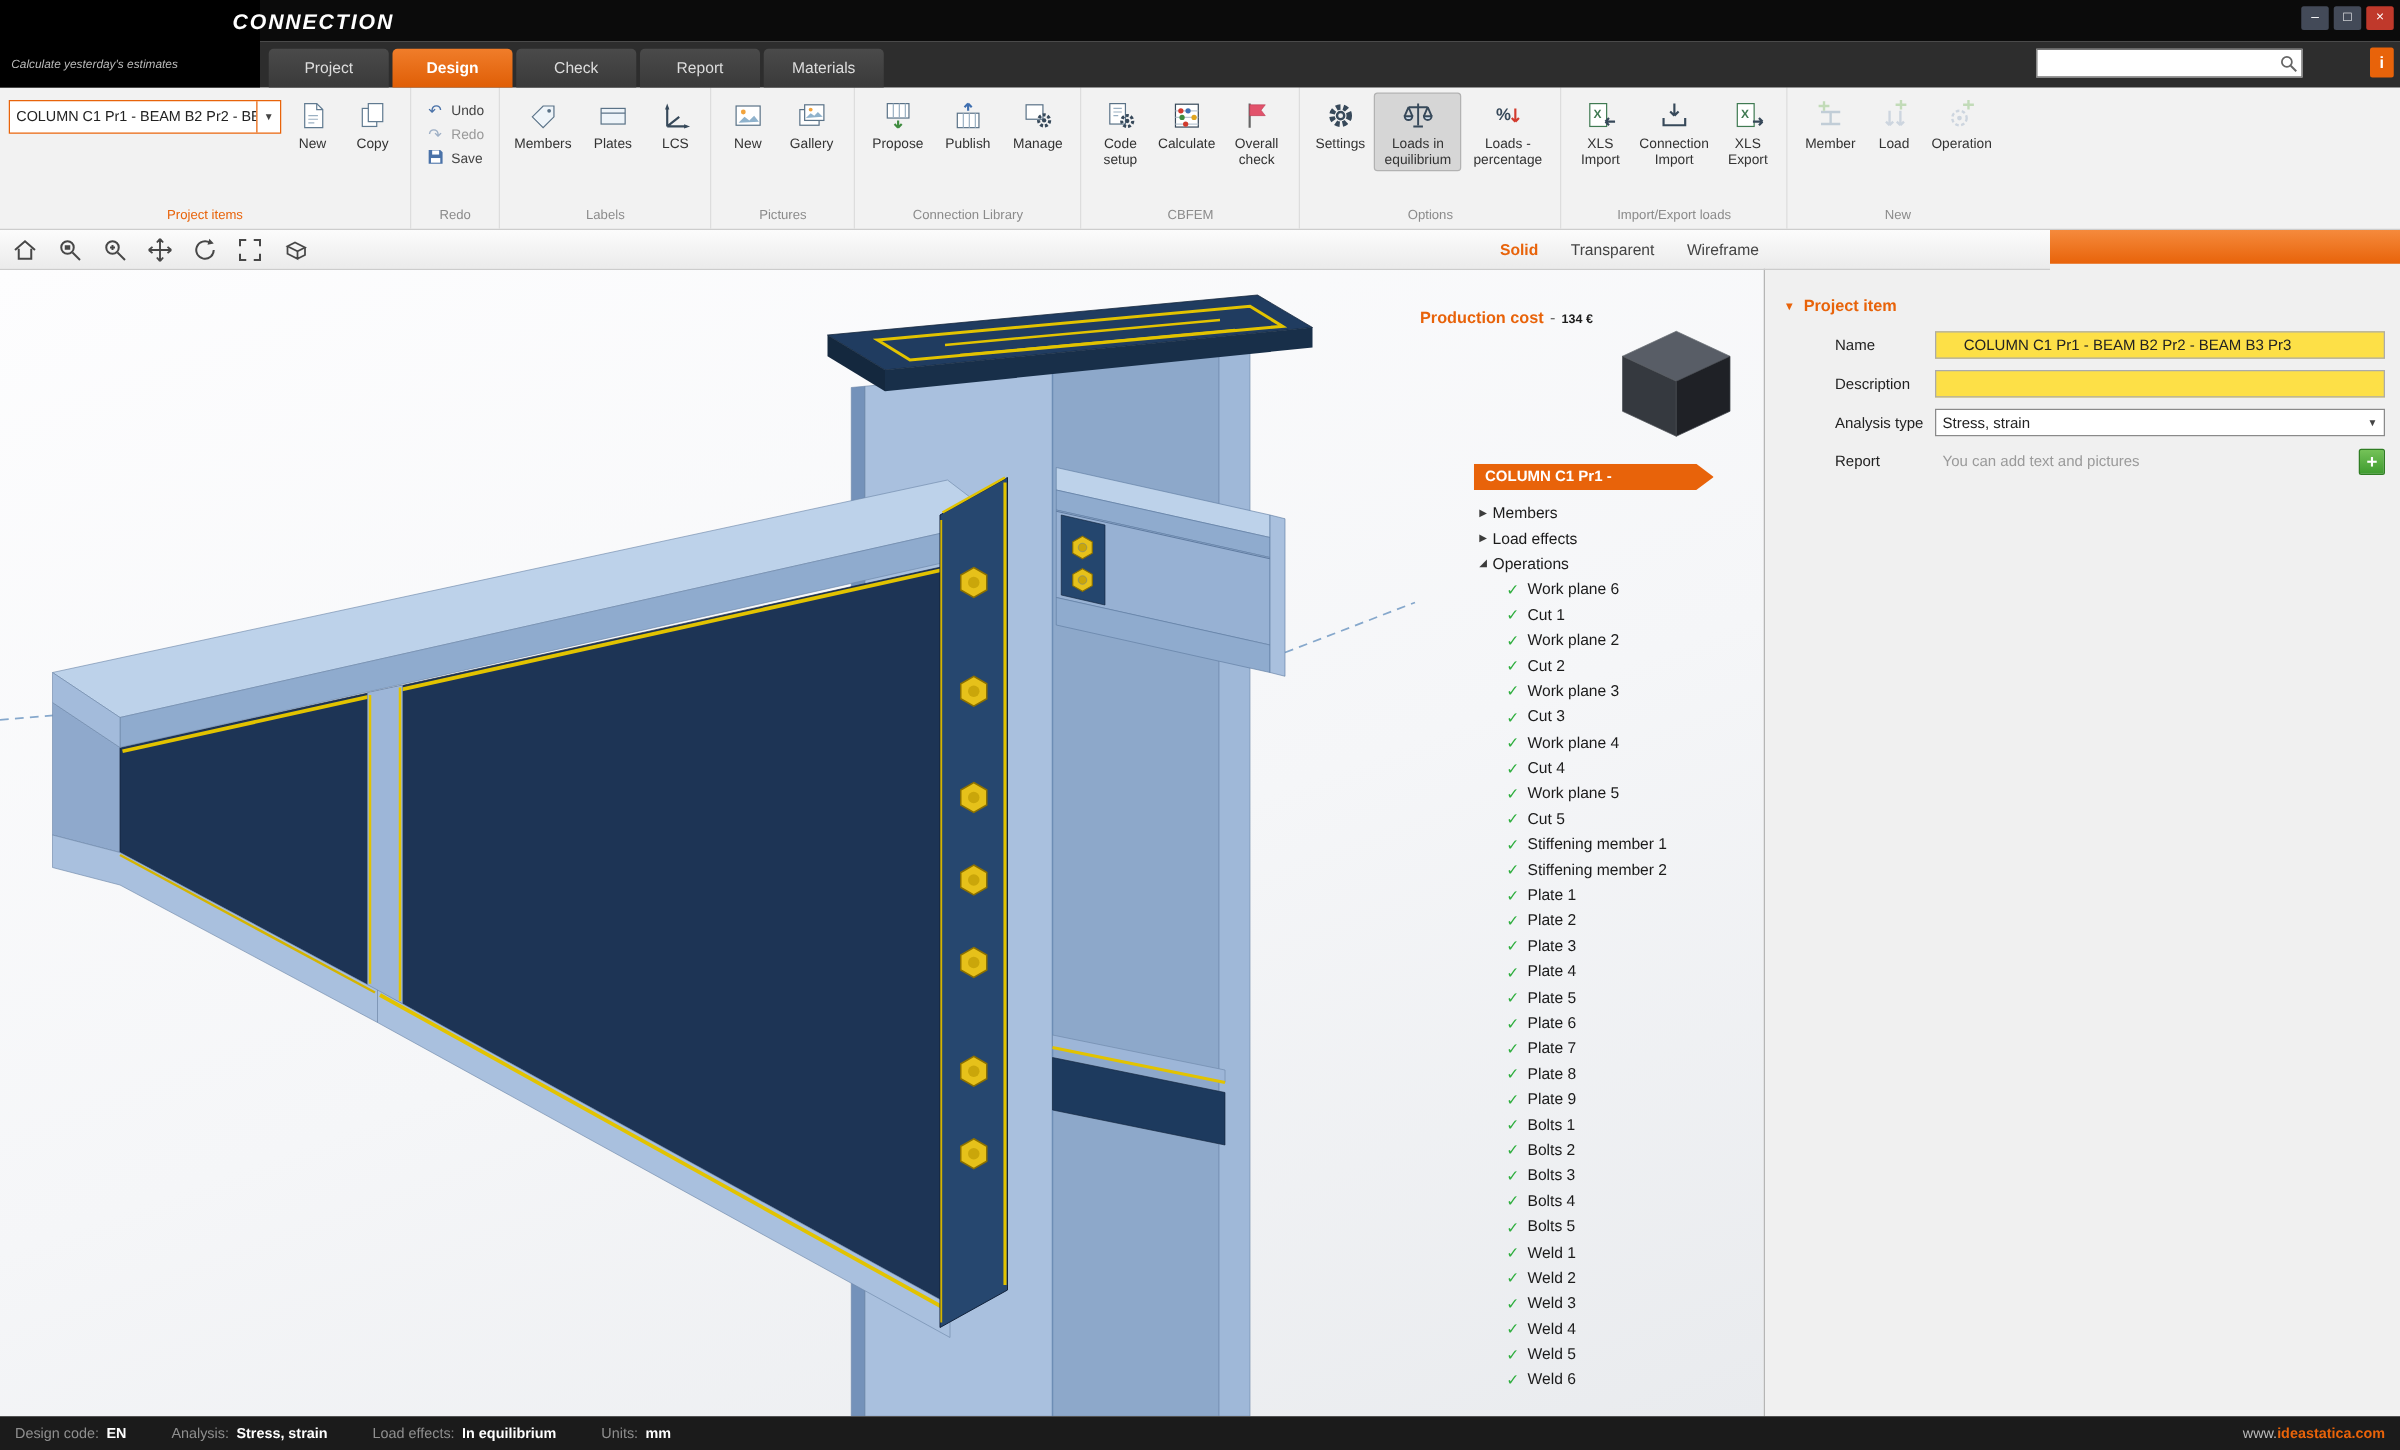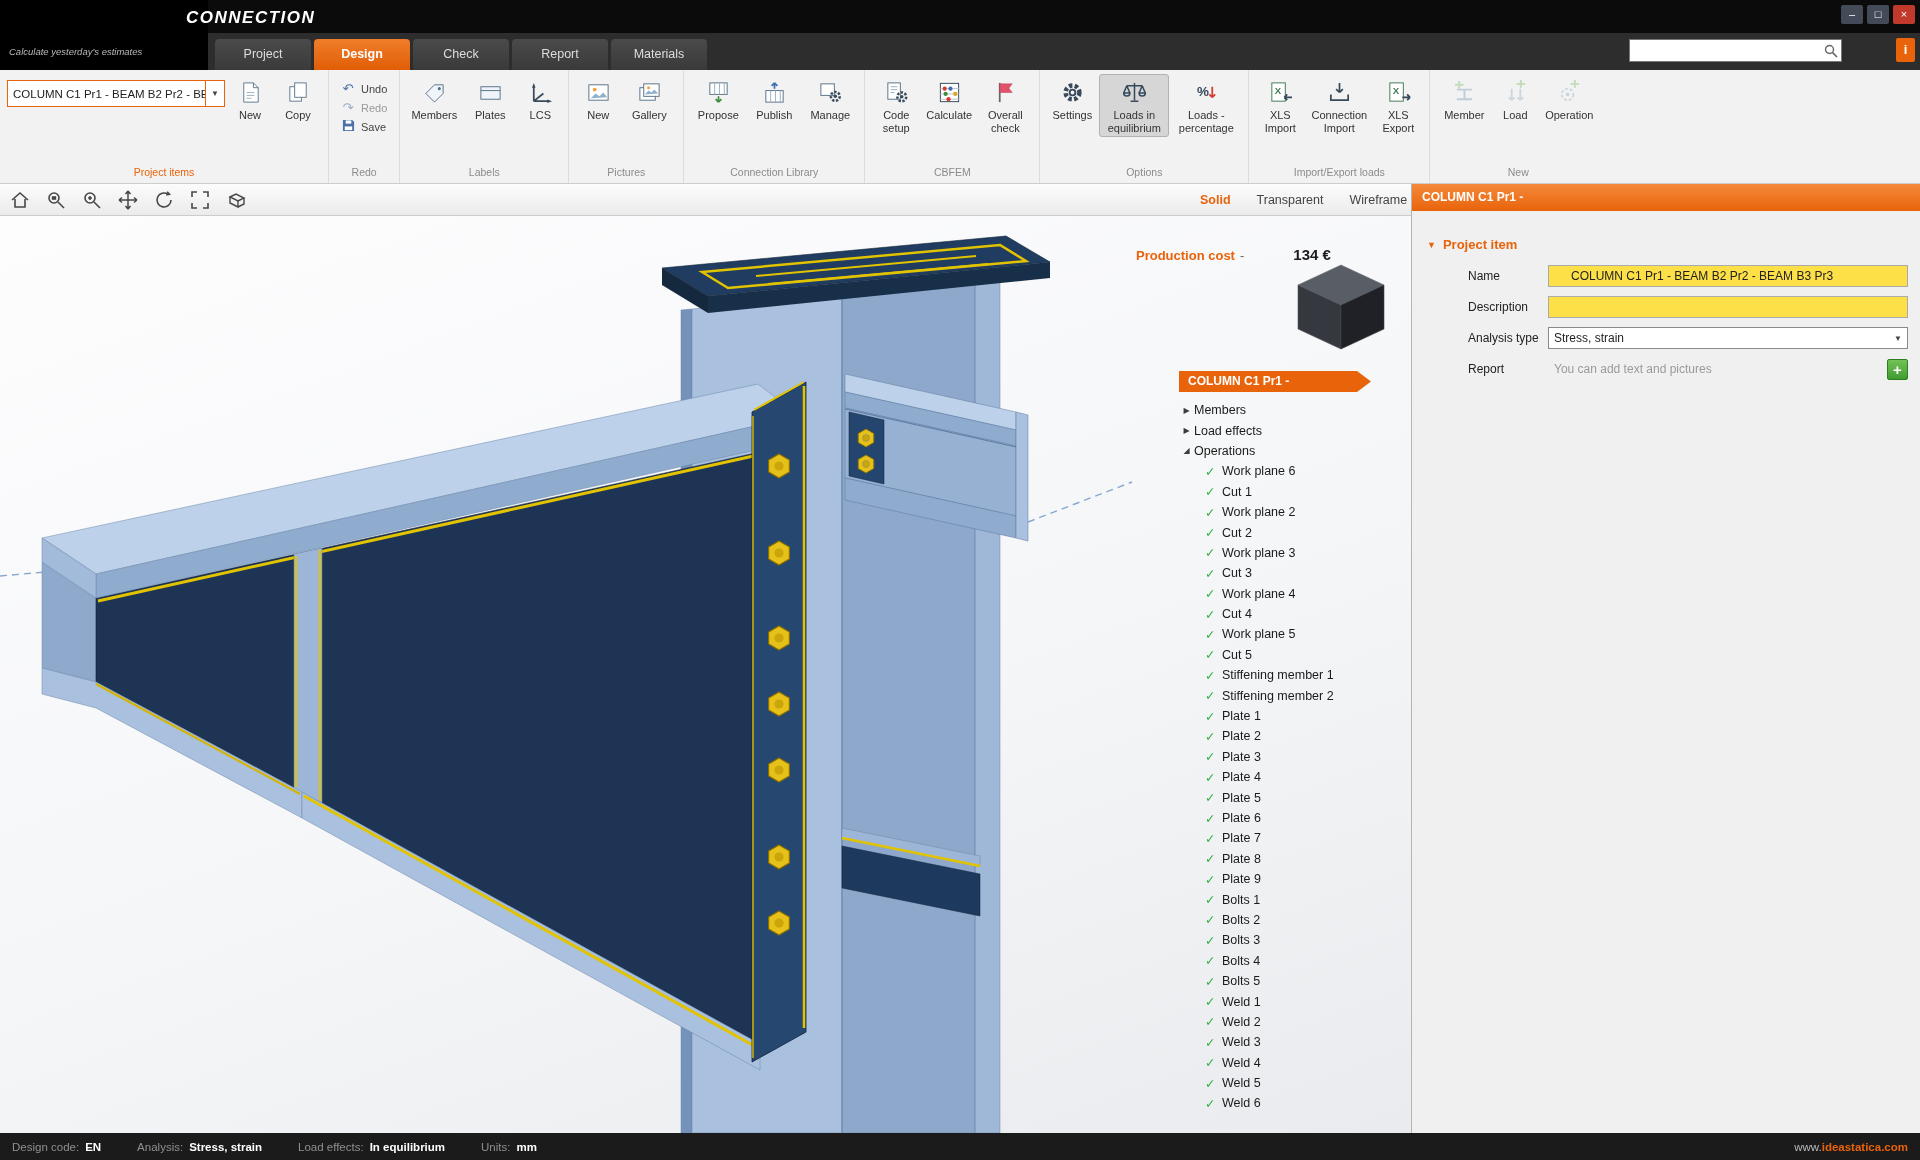--- a/index.html
+++ b/index.html
@@ -40,31 +40,31 @@
   .bb.muted .icon{opacity:.55;}
   .icon{width:25px;height:25px;display:block;}
   .proj-dd{width:218px;height:27px;margin-top:6px;background:#fff;border:1px solid #e8630a;display:flex;align-items:center;font-size:11.5px;color:#222;}
   .proj-dd .txt{flex:1;padding:0 5px;white-space:nowrap;overflow:hidden;}
   .proj-dd .arr{width:19px;height:100%;border-left:1px solid #e8630a;display:flex;align-items:center;justify-content:center;font-size:8px;color:#444;}
   .smallcol{display:flex;flex-direction:column;margin-top:5px;}
   .smallbtn{display:flex;align-items:center;gap:6px;font-size:11px;color:#444;height:19px;padding:0 5px;}
   .smallbtn .sg{font-size:13px;color:#4a72a8;width:14px;text-align:center;line-height:14px;}
   .smallbtn.dim{color:#999;} .smallbtn.dim .sg{color:#9fb0c6;}
   
-  .viewbar{position:absolute;top:184px;left:0;width:1411px;height:32px;background:linear-gradient(#fcfcfc,#ebebeb);border-bottom:1px solid #ccc;z-index:9;}
+  .viewbar{position:absolute;top:184px;left:0;width:1640px;height:32px;background:linear-gradient(#fcfcfc,#ebebeb);border-bottom:1px solid #ccc;z-index:9;}
   .vicons{position:absolute;left:8px;top:4px;display:flex;gap:12px;}
   .vicon{width:24px;height:24px;display:flex;align-items:center;justify-content:center;border-radius:2px;}
   .vmodes{position:absolute;left:1200px;top:0;height:31px;display:flex;gap:26px;align-items:center;font-size:12.5px;color:#444;}
   .vmode.active{color:#e8630a;font-weight:bold;}
   
   .viewport{position:absolute;top:216px;left:0;width:1411px;height:917px;background:linear-gradient(160deg,#fdfdfe 0%,#f5f6f8 55%,#e9ebee 100%);overflow:hidden;z-index:1;}
   .prodcost{position:absolute;left:1136px;top:30px;font-size:13px;white-space:nowrap;}
   .prodcost .pc1{color:#e8630a;font-weight:bold;}
   .prodcost .pc2{color:#666;margin:0 5px;}
-  .prodcost .pc3{color:#1c1c1c;font-weight:bold;font-size:15px;margin-left:44px;}
+  .prodcost .pc3{color:#1c1c1c;font-weight:bold;font-size:10px;}
   .navcube{position:absolute;left:1296px;top:47px;}
   
   .tree{position:absolute;left:1179px;top:155px;width:210px;font-size:12.5px;color:#1b1b1b;}
   .tree-header{height:21px;width:192px;background:#e8630a;color:#fff;font-weight:bold;font-size:12px;line-height:21px;padding-left:9px;clip-path:polygon(0 0,178px 0,192px 50%,178px 100%,0 100%);}
   .tree-rows{margin-top:8px;}
   .tree-row{height:20.4px;display:flex;align-items:center;}
   .tree-row .tw{width:15px;text-align:center;font-size:8px;color:#3c3c3c;}
   .tree-row.op{padding-left:26px;}
   .tree-row .chk{color:#2eae3e;font-weight:bold;font-size:12.5px;width:17px;}
   

